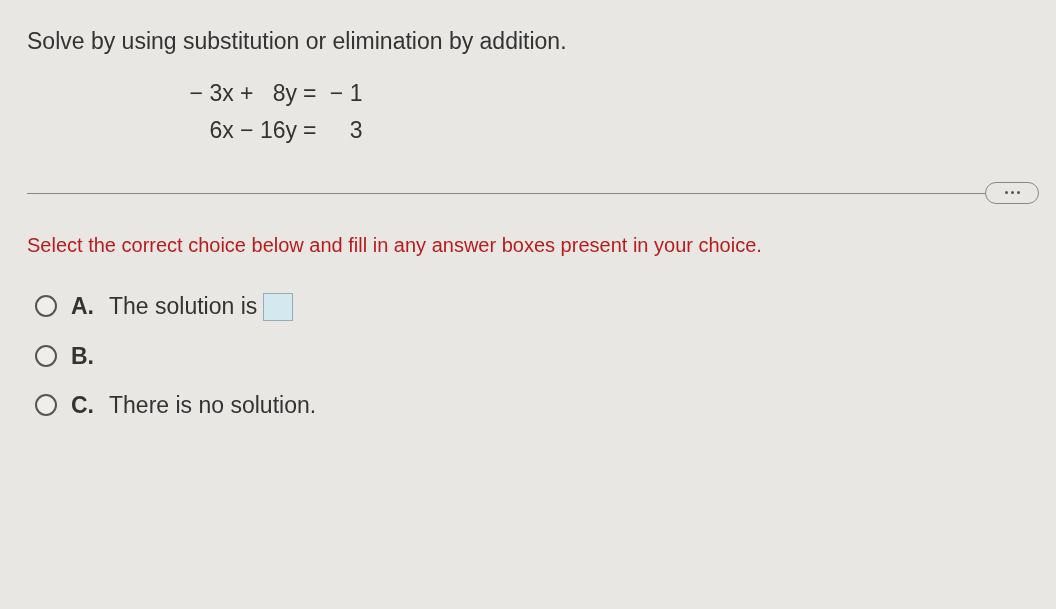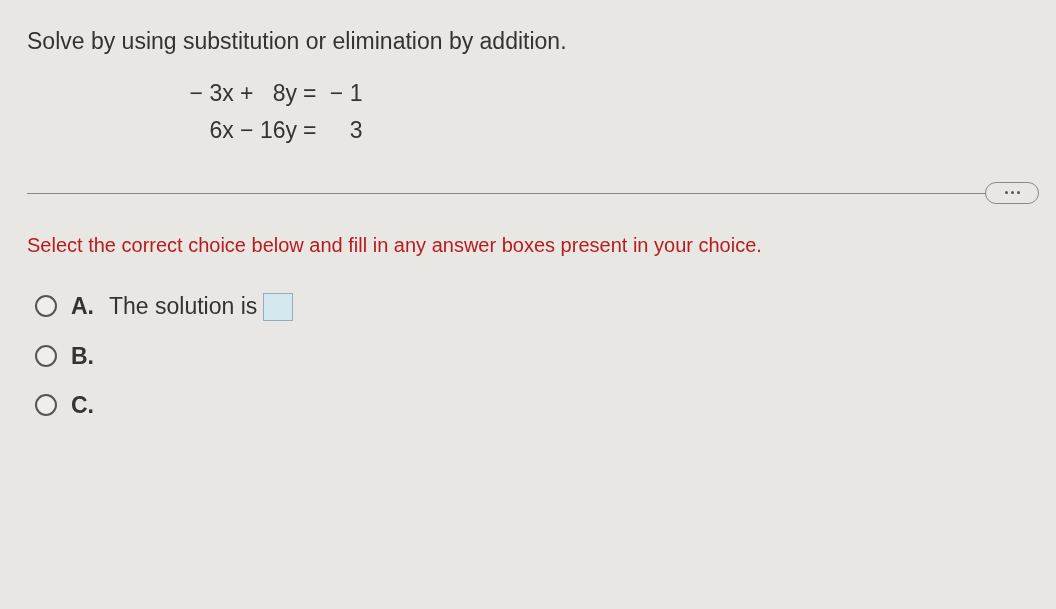--- a/index.html
+++ b/index.html
@@ -170,17 +170,18 @@
     </div>
 
     <div class="choice-row">
       <div class="radio"></div>
       <div class="choice-letter">B.</div>
     </div>
 
     <div class="choice-row">
       <div class="radio"></div>
       <div class="choice-letter">C.</div>
+      <div class="choice-text">There is no solution.</div>
     </div>
 
   </div>
 
 </div>
 
 </body></html>

